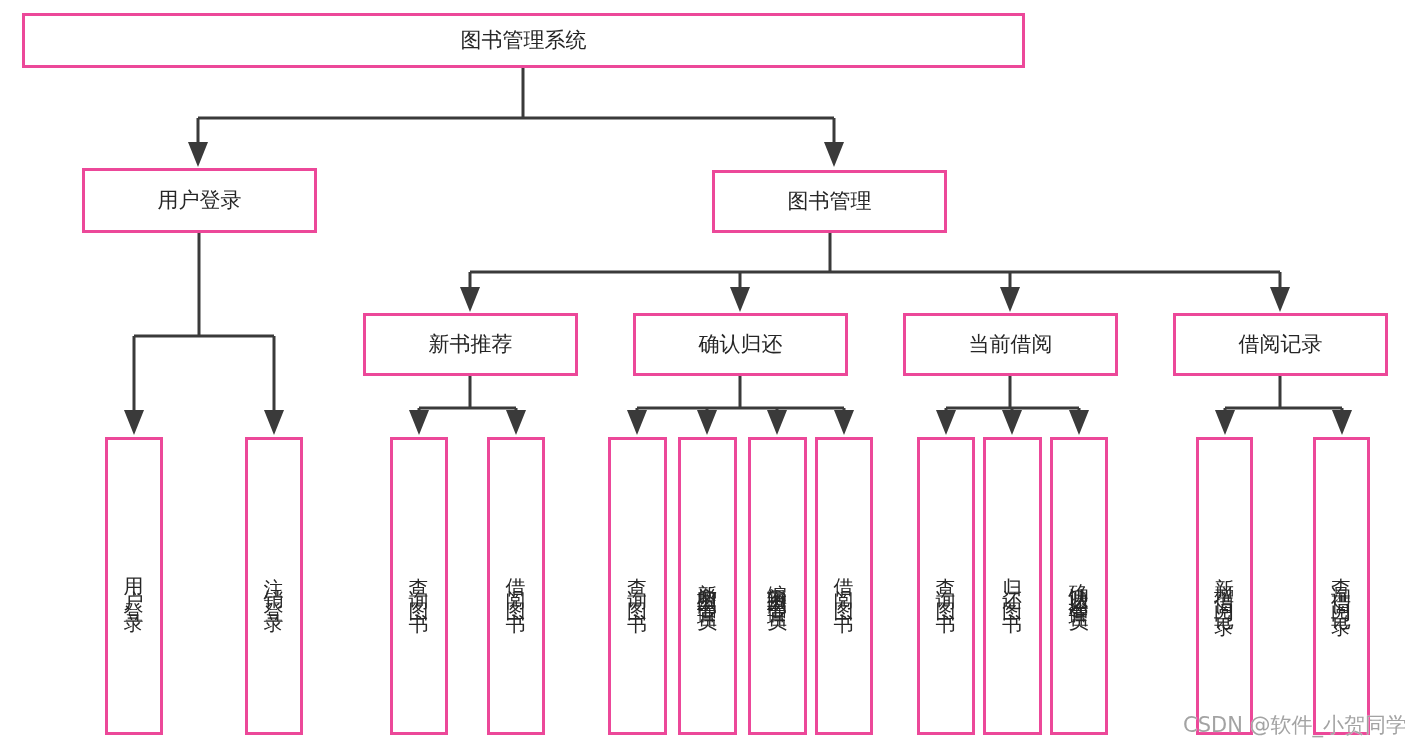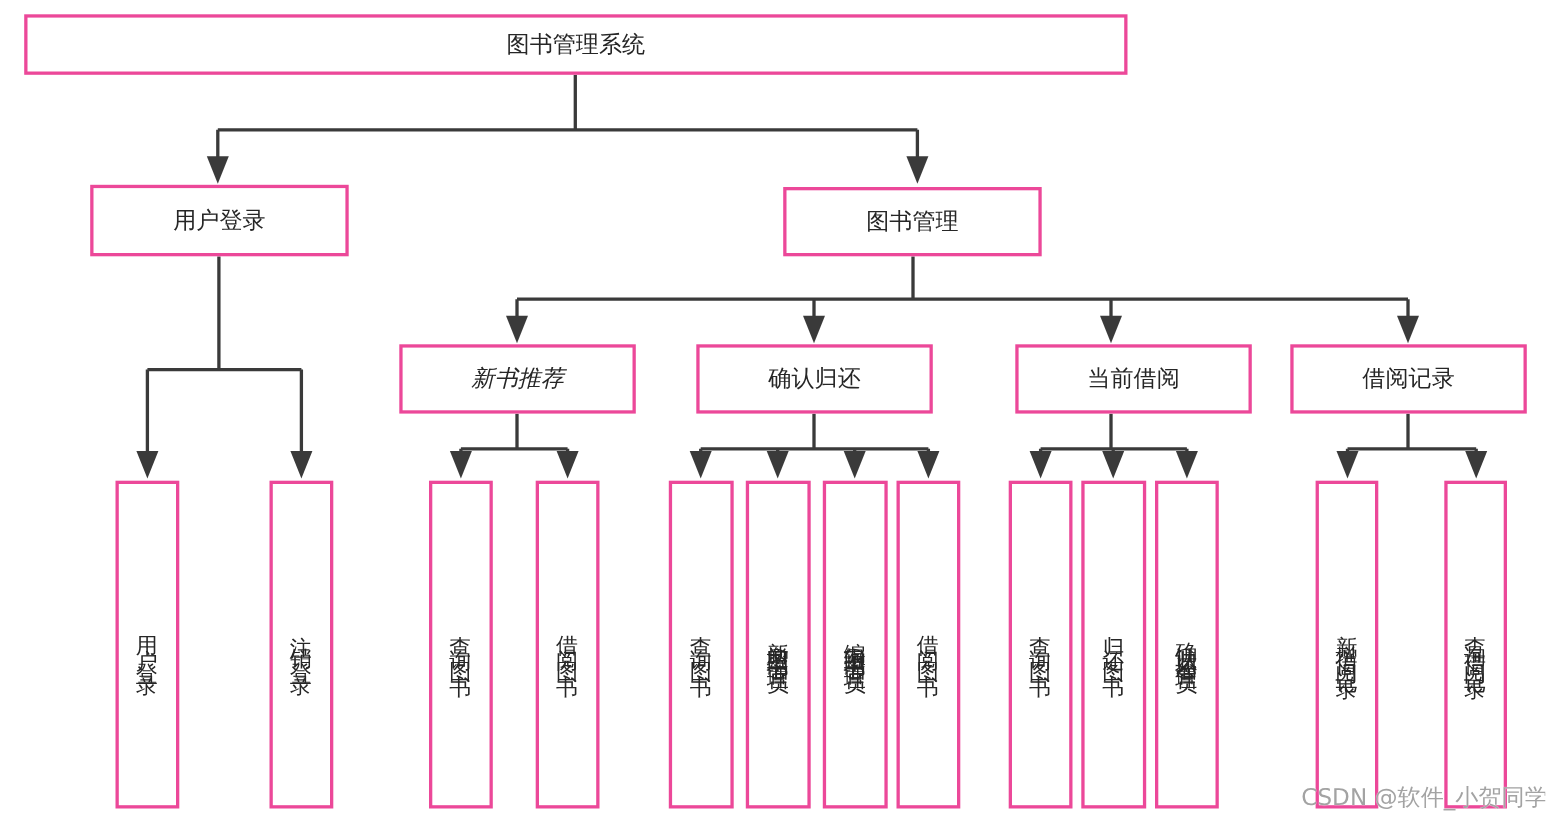--- a/index.html
+++ b/index.html
@@ -90,23 +90,23 @@
       <polygon points="1225,435 1215,410 1235,410"></polygon>
       <polygon points="1342,435 1332,410 1352,410"></polygon>
     </g>
   </svg>
 
   <div class="box" style="left:22px; top:13px; width:1003px; height:55px;">图书管理系统</div>
 
   <div class="box" style="left:82px; top:168px; width:235px; height:65px;">用户登录</div>
   <div class="box" style="left:712px; top:170px; width:235px; height:63px;">图书管理</div>
 
-  <div class="box" style="left:363px; top:313px; width:215px; height:63px;font-style:italic;">新书推荐</div>
+  <div class="box" style="left:363px; top:313px; width:215px; height:63px;">新书推荐</div>
   <div class="box" style="left:633px; top:313px; width:215px; height:63px;">确认归还</div>
-  <div class="box" style="left:903px; top:313px; width:215px; height:63px;margin-left:20px;">当前借阅</div>
+  <div class="box" style="left:903px; top:313px; width:215px; height:63px;">当前借阅</div>
   <div class="box" style="left:1173px; top:313px; width:215px; height:63px;">借阅记录</div>
 
   <div class="box leaf ls-s" style="left:105px; top:437px; width:58px; height:298px;">用户登录</div>
   <div class="box leaf ls-s" style="left:245px; top:437px; width:58px; height:298px;">注销登录</div>
 
   <div class="box leaf ls-s" style="left:390px; top:437px; width:58px; height:298px;">查询图书</div>
   <div class="box leaf ls-s" style="left:487px; top:437px; width:58px; height:298px;">借阅图书</div>
 
   <div class="box leaf ls-s" style="left:608px; top:437px; width:59px; height:298px;">查询图书</div>
   <div class="box leaf ls-l" style="left:678px; top:437px; width:59px; height:298px;">新增图书（管理员）</div>

